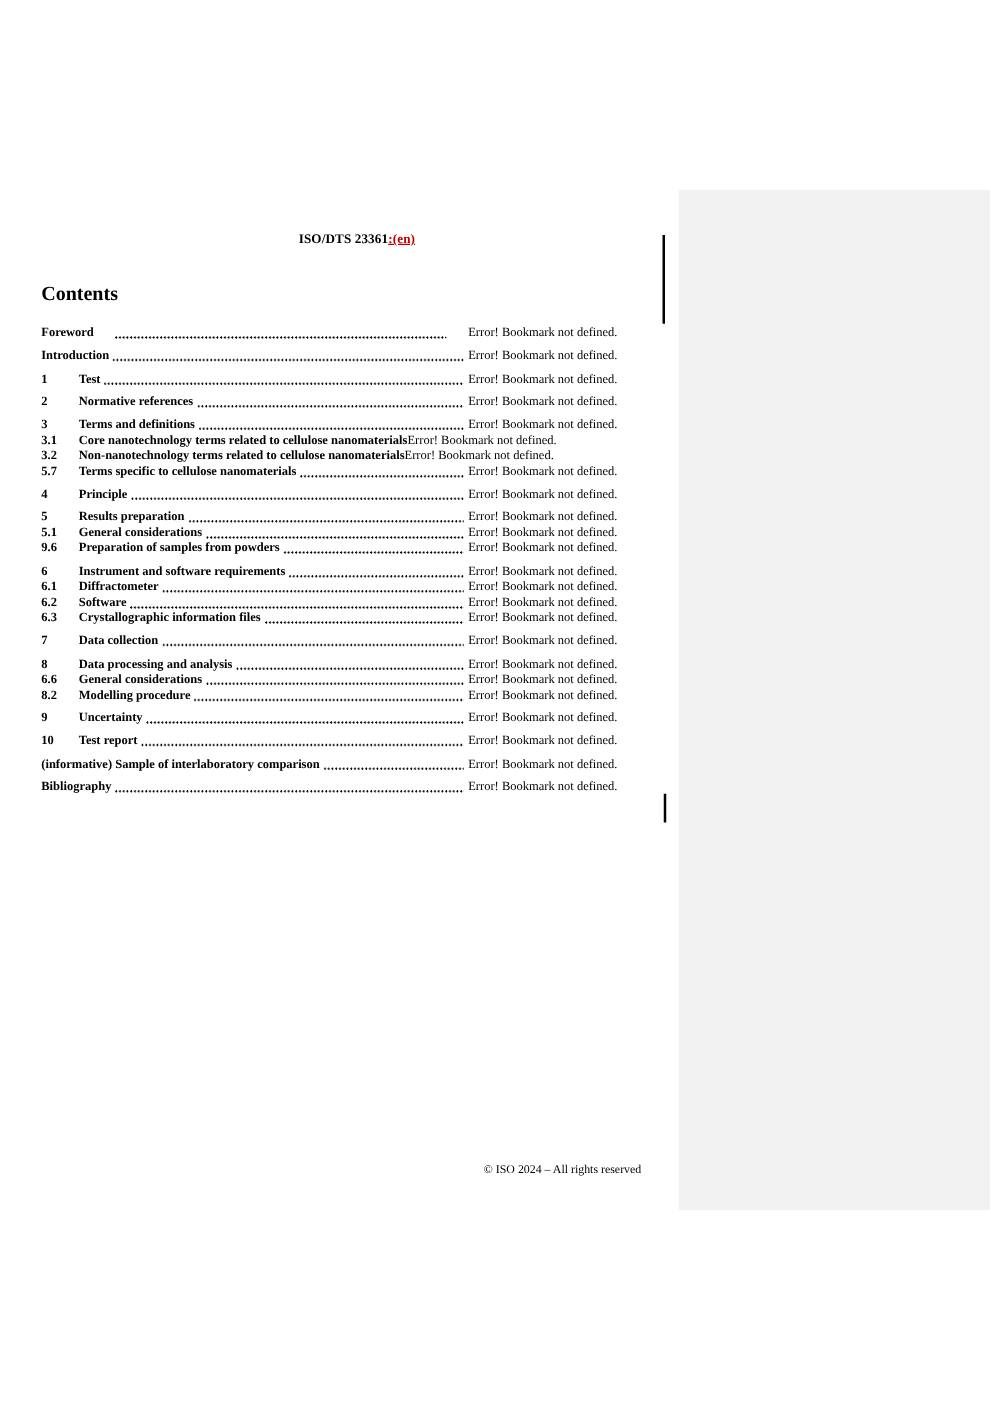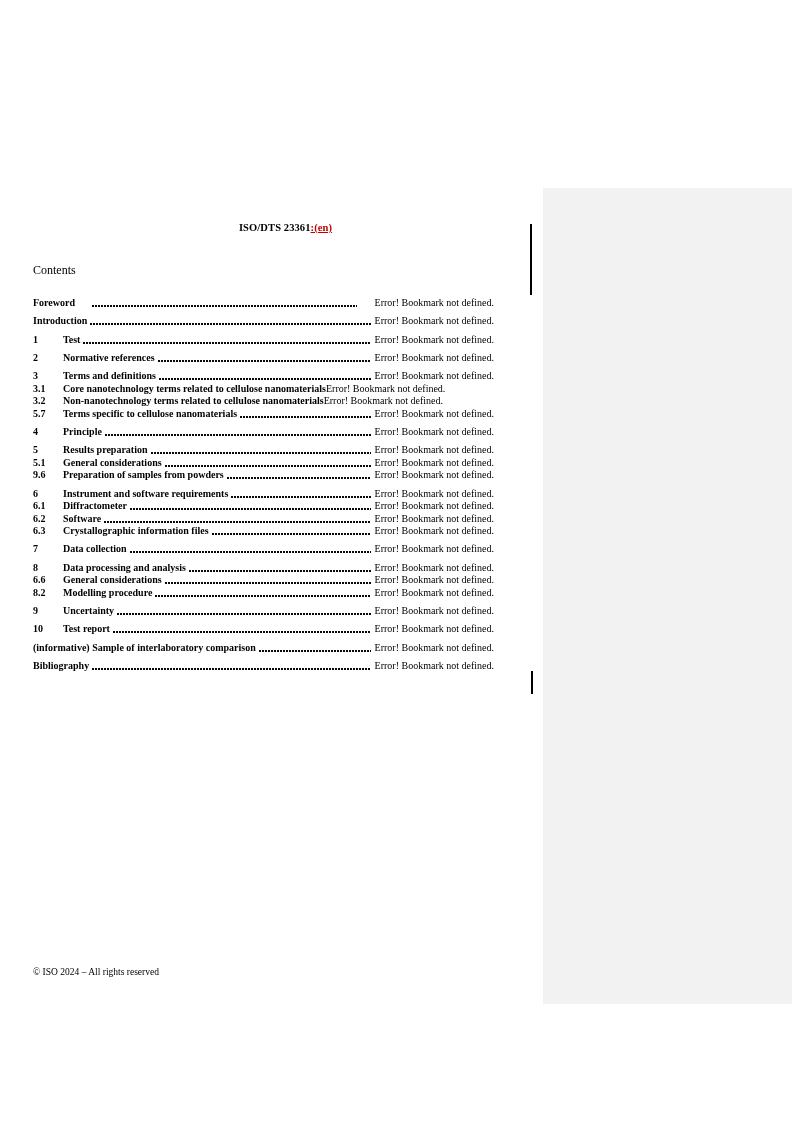--- a/index.html
+++ b/index.html
@@ -4,21 +4,21 @@
 <style>
   html,body { margin:0; padding:0; }
   body {
     width:793px; height:1122px;
     background:#ffffff;
     font-family:"Liberation Serif","DejaVu Serif",serif;
     color:#000;
     position:relative;
     overflow:hidden;
   }
-  .page { position:absolute; inset:0;margin-top:36px; }
+  .page { position:absolute; inset:0; }
 
   .comment-panel {
     position:absolute; left:543px; top:152px;
     width:249px; height:816px;
     background:#F2F2F2;
   }
 
   .change-bar { position:absolute; width:2px; background:#000; }
   .change-bar.bar1 { left:530px; top:188px; height:71px; }
   .change-bar.bar2 { left:531px; top:635px; height:23px; }
@@ -31,21 +31,21 @@
     white-space:nowrap;
   }
   .doc-header .lang-ins {
     color:#C00000;
     text-decoration:underline;
     text-decoration-color:#C00000;
   }
 
   .contents-heading {
     position:absolute; left:33px; top:227px;
-    font-size:12px; font-weight:normal;
+    font-size:16px; font-weight:bold;
   }
 
   .toc {
     position:absolute; left:33px; top:261px; width:461px;
     font-size:10px; line-height:12.5px;
   }
   .toc-row {
     display:flex; flex-direction:row; align-items:baseline;
     white-space:nowrap;
   }
@@ -61,21 +61,21 @@
     height:2px;
     margin:0 4px 2.5px 3px;
     background-image:radial-gradient(circle at 1px 1px, #000 0.7px, transparent 0.95px);
     background-size:3px 2px;
     background-repeat:repeat-x;
   }
   .toc-ref { flex:0 0 auto; font-weight:normal; }
 
   .doc-footer {
     position:absolute; left:33px; top:929px; width:480px;
-    text-align:left; font-size:9.5px; line-height:15px;
+    text-align:right; font-size:9.5px; line-height:15px;
   }
 </style>
 </head>
 <body>
 
 <div class="page">
 
   <div class="comment-panel"></div>
 
   <div class="change-bar bar1"></div>

